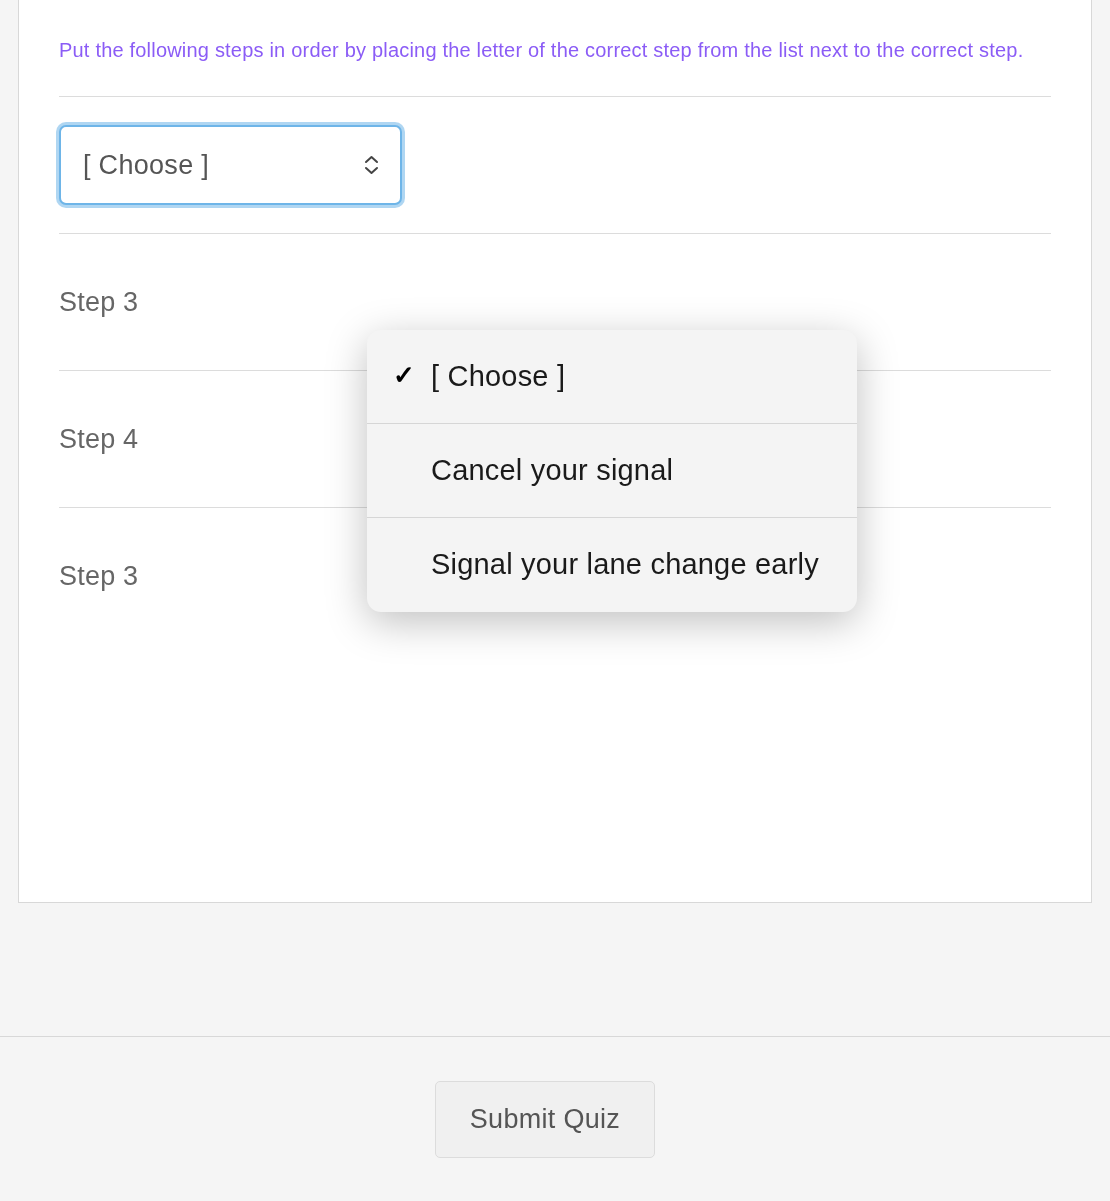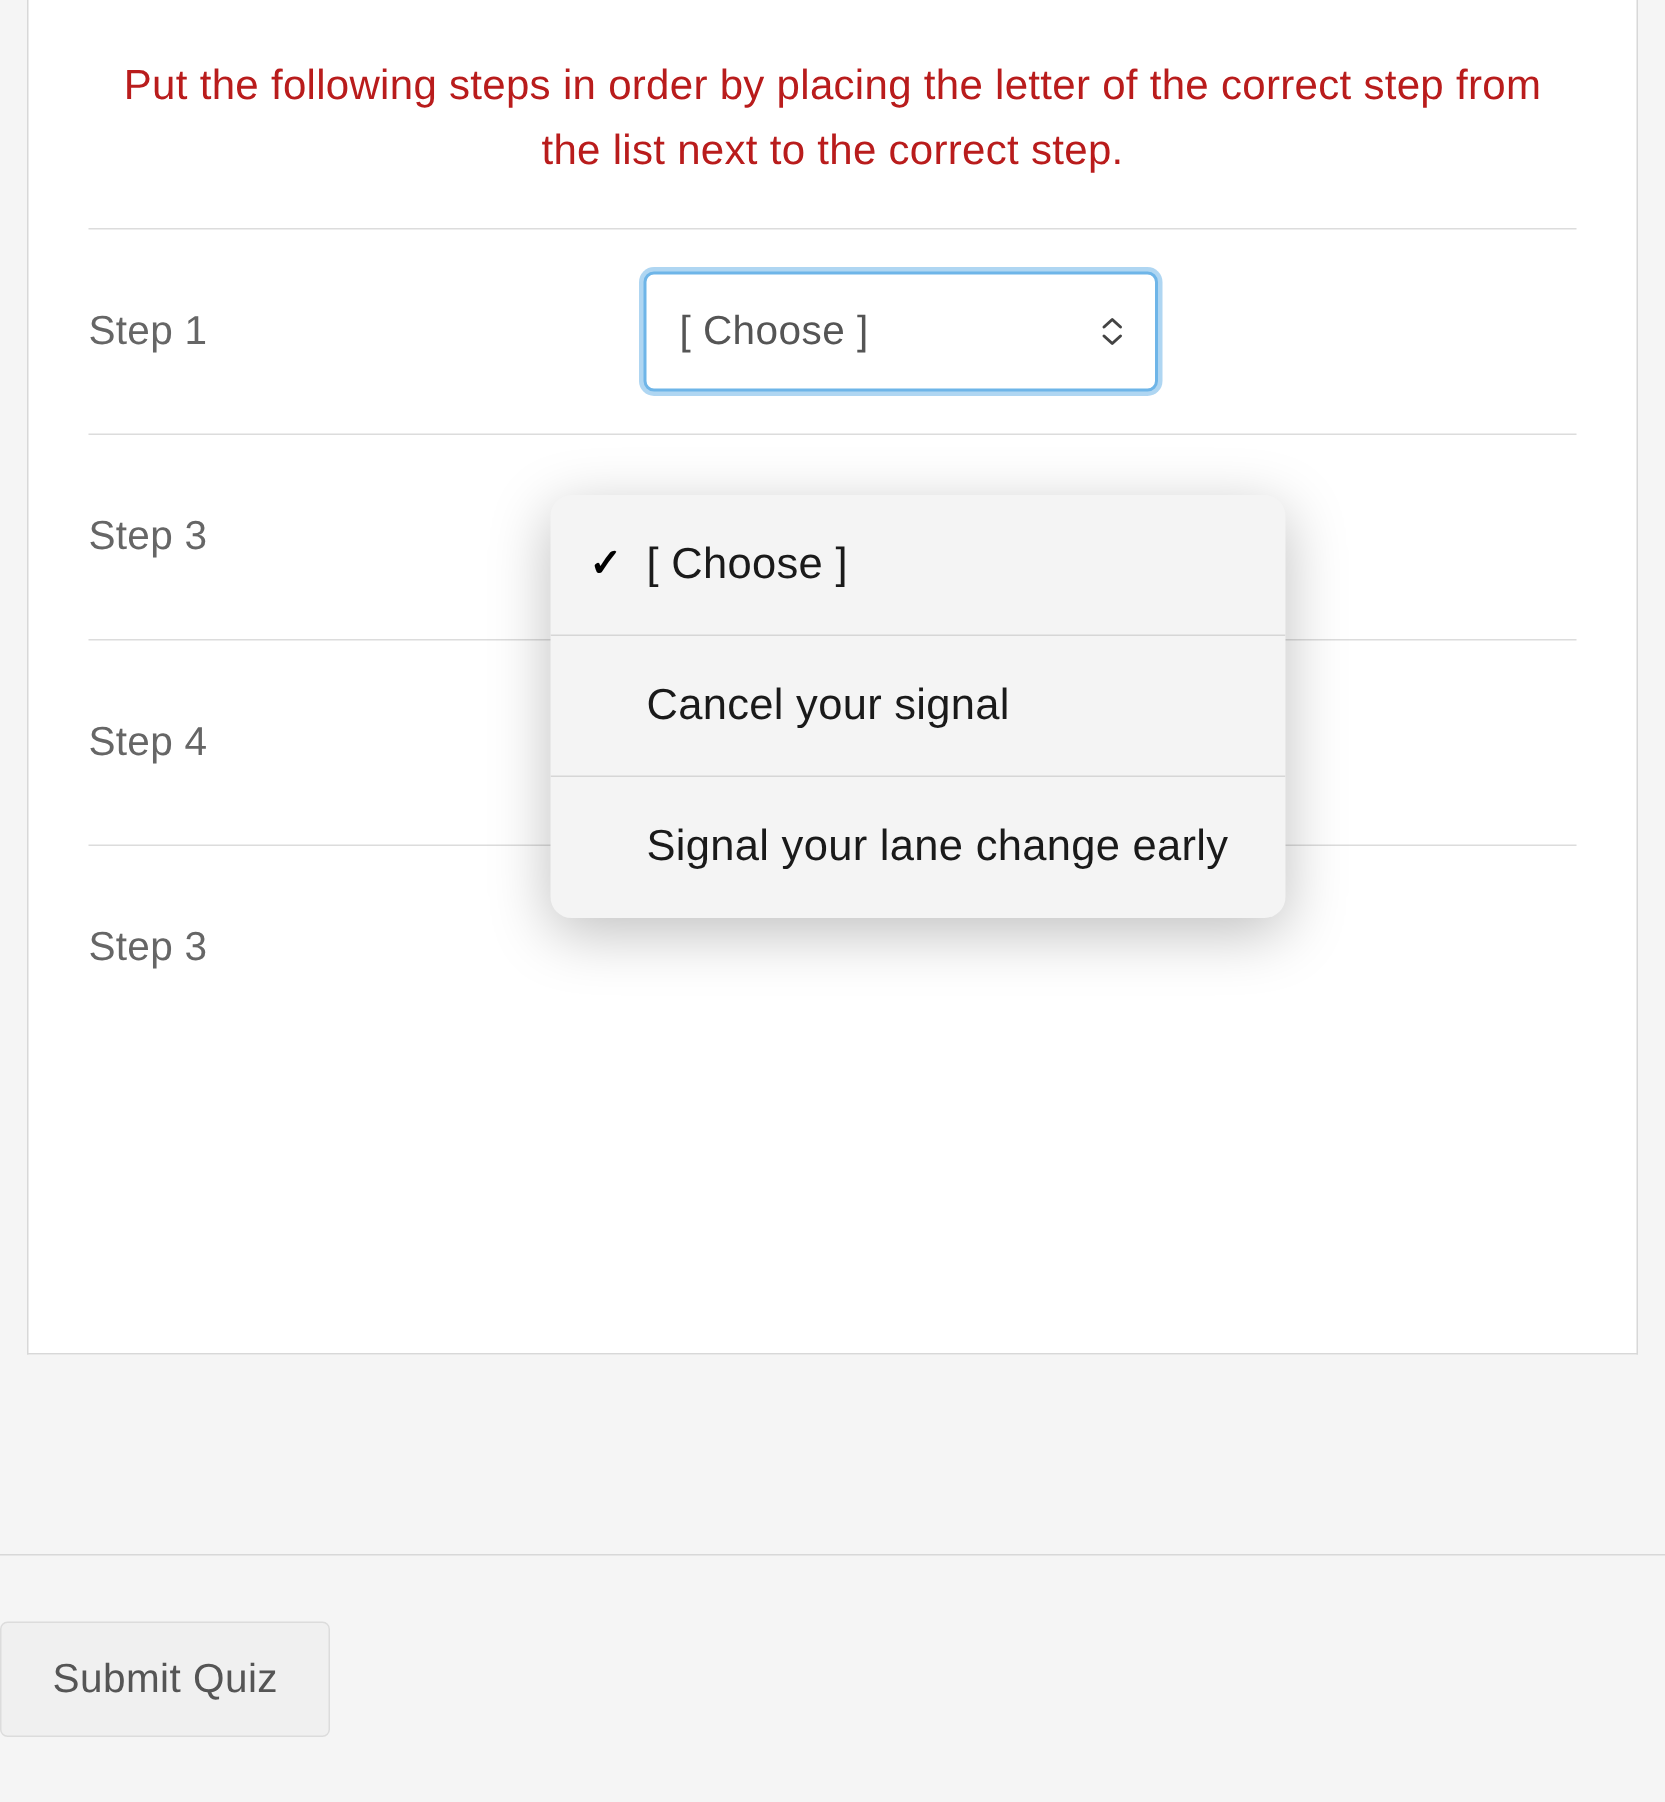--- a/index.html
+++ b/index.html
@@ -18,26 +18,25 @@
     .quiz-container {
       background: #ffffff;
       border: 1px solid #d8d8d8;
       margin: 0 18px;
       padding: 0;
       height: 903px;
       position: relative;
       border-top: none;
     }
     .question-text {
-      font-size: 28px;
+      font-size: 20px;
       line-height: 1.55;
-      color: #b91c1c;
+      color: #8b5cf6;
       padding: 35px 40px 30px 40px;
       letter-spacing: 0.2px;
-      text-align: center;
     }
     .steps-list {
       padding: 0 40px;
     }
     .step-row {
       border-top: 1px solid #dcdcdc;
       display: flex;
       align-items: center;
       height: 137px;
       position: relative;
@@ -119,21 +118,21 @@
       font-weight: bold;
     }
     .footer-bar {
       position: absolute;
       bottom: 0;
       left: 0;
       right: 0;
       height: 165px;
       display: flex;
       align-items: center;
-      justify-content: flex-start;
+      justify-content: center;
       border-top: 1px solid #d8d8d8;
       padding-right: 20px;
     }
     .submit-button {
       background: #f0f0f0;
       border: 1px solid #dcdcdc;
       border-radius: 5px;
       padding: 22px 34px;
       font-size: 27px;
       color: #555555;
@@ -143,21 +142,20 @@
   </style>
 </head>
 <body>
 
 <div class="quiz-container">
   <div class="question-text">Put the following steps in order by placing the letter of the correct step from the list next to the correct step.</div>
 
   <div class="steps-list">
 
     <div class="step-row">
-      <div class="step-label">Step 1</div>
       <div class="select-wrapper">
         <div class="select-box focused">
           <span>[ Choose ]</span>
           <span class="select-arrow">
             <svg width="15" height="20" viewBox="0 0 15 20">
               <path d="M 2 7 L 7.5 2 L 13 7" stroke="#444" stroke-width="2" fill="none" stroke-linecap="round" stroke-linejoin="round"></path>
               <path d="M 2 13 L 7.5 18 L 13 13" stroke="#444" stroke-width="2" fill="none" stroke-linecap="round" stroke-linejoin="round"></path>
             </svg>
           </span>
         </div>

